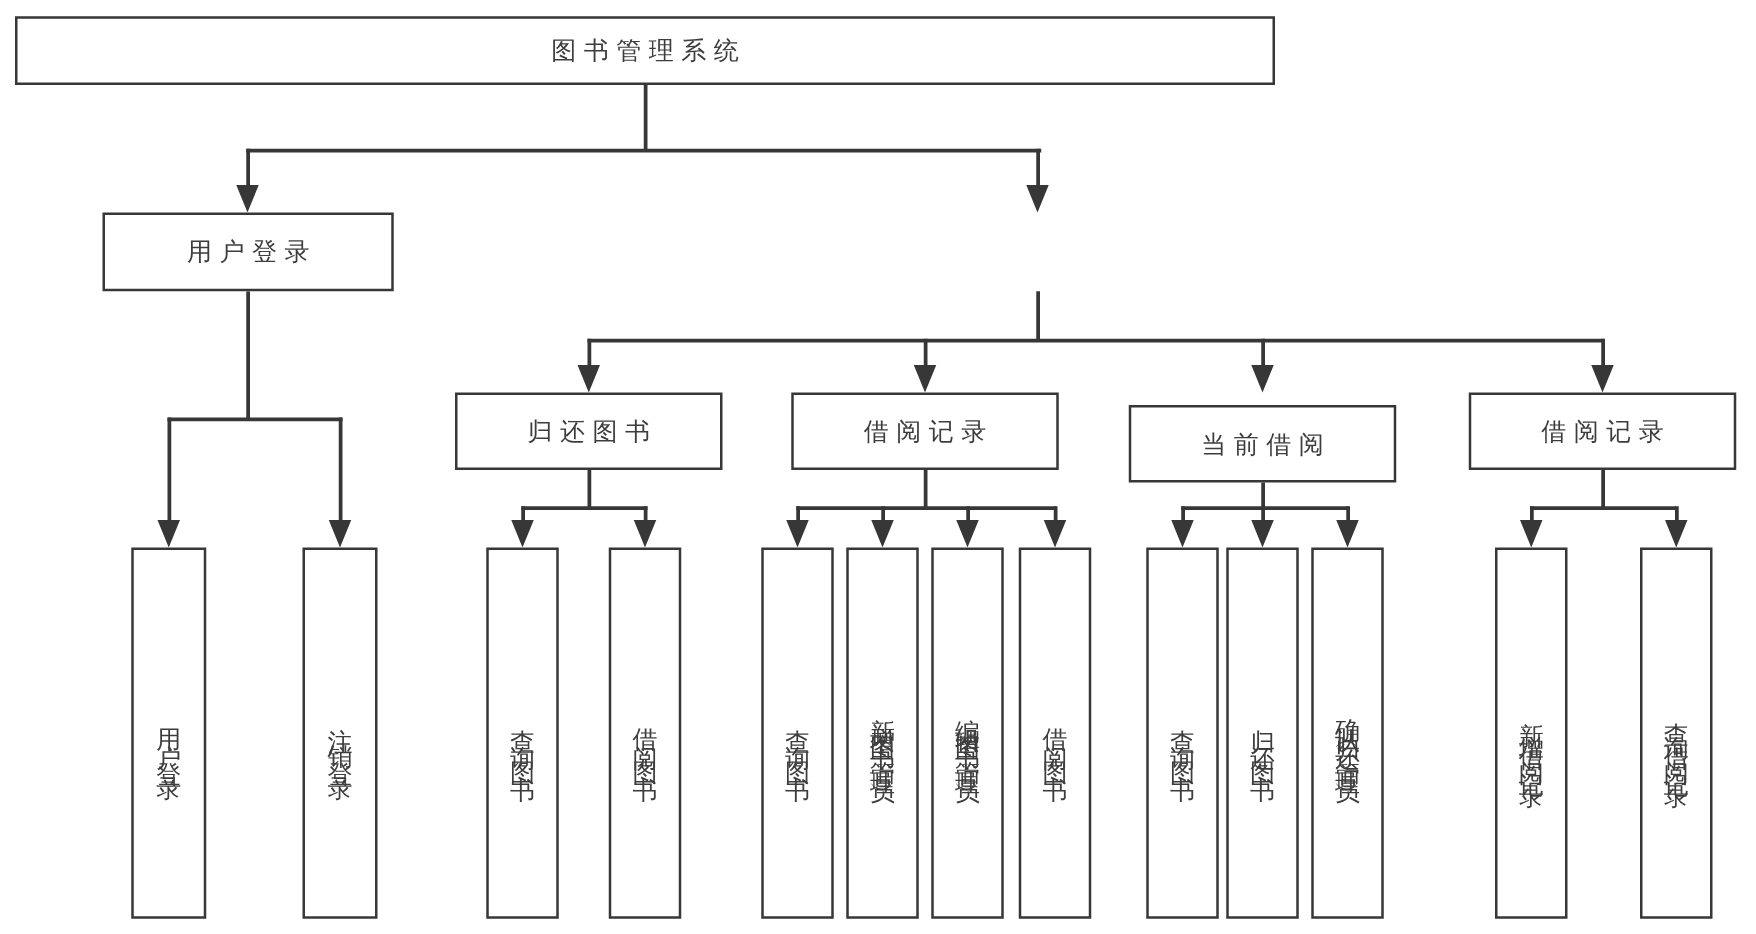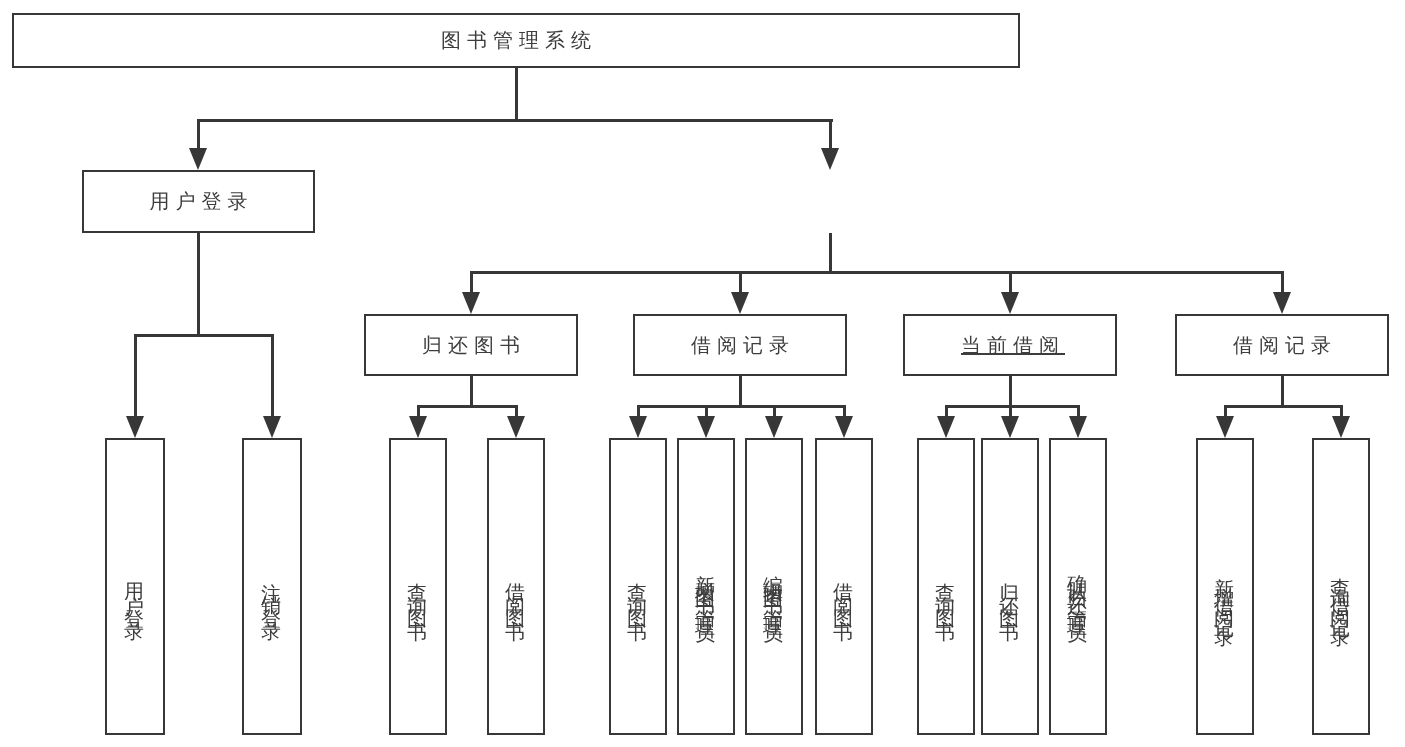--- a/index.html
+++ b/index.html
@@ -109,21 +109,21 @@
   <div class="node" style="left:82px;top:170px;width:233px;height:63px;">
     <span class="h-label">用户登录</span>
   </div>
 
   <div class="node" style="left:364px;top:314px;width:214px;height:62px;">
     <span class="h-label">归还图书</span>
   </div>
   <div class="node" style="left:633px;top:314px;width:214px;height:62px;">
     <span class="h-label">借阅记录</span>
   </div>
-  <div class="node" style="left:903px;top:314px;width:214px;height:62px;text-decoration:underline;">
+  <div class="node" style="left:903px;top:324px;width:214px;height:62px;">
     <span class="h-label">当前借阅</span>
   </div>
   <div class="node" style="left:1175px;top:314px;width:214px;height:62px;">
     <span class="h-label">借阅记录</span>
   </div>
 
   <div class="node" style="left:105px;top:438px;width:60px;height:297px;">
     <span class="v-label ls13">用户登录</span>
   </div>
   <div class="node" style="left:242px;top:438px;width:60px;height:297px;">

